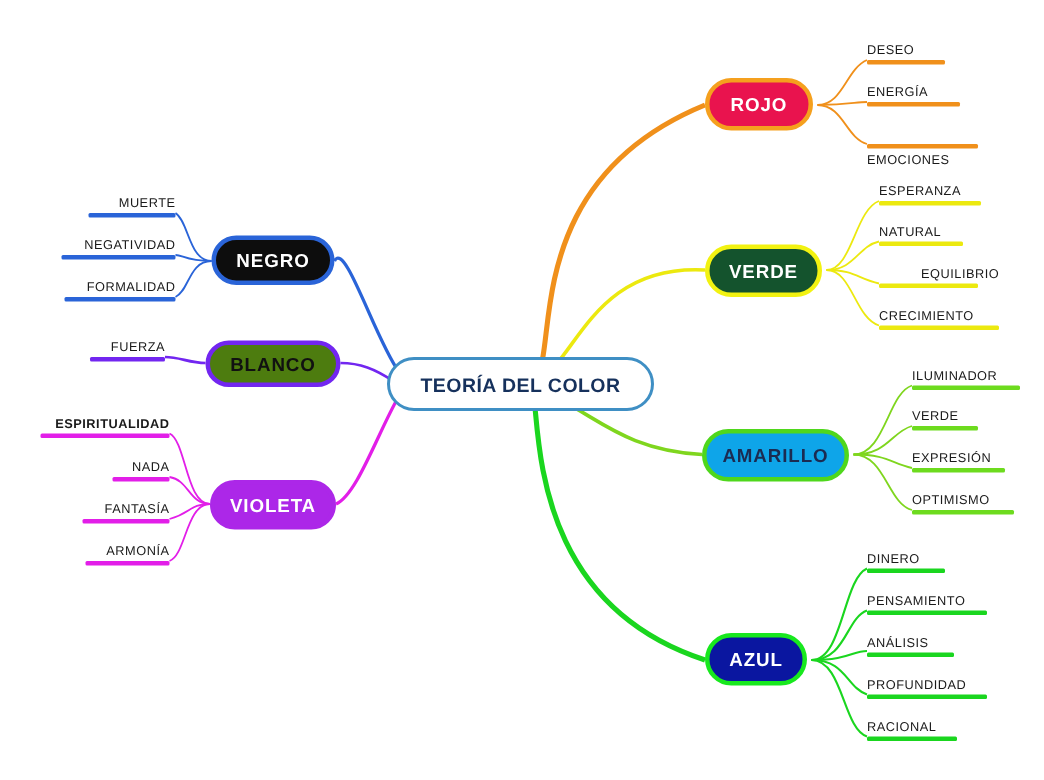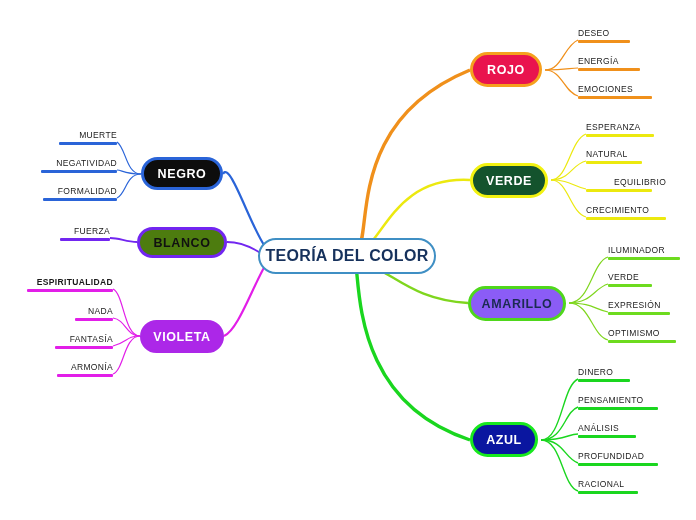--- a/index.html
+++ b/index.html
@@ -29,21 +29,21 @@
     display: flex;
     align-items: center;
     justify-content: center;
     border-radius: 999px;
     white-space: nowrap;
     letter-spacing: 0.6px;
     z-index: 5;
   }
   .node-central {
     font-weight: bold;
-    font-size: 16px;
+    font-size: 13px;
     letter-spacing: 0.3px;
     border-width: 2px;
     border-style: solid;
   }
   .node-branch {
     font-weight: bold;
     font-size: 12.5px;
     border-width: 3px;
     border-style: solid;
   }
@@ -146,21 +146,21 @@
       </div>
       <div class="leaf leaf-right" style="top: 28px; height: 22px; left: 578px; width: 110px;">
         <div class="leaf-label" style="top: 0px;">DESEO</div>
         <div class="leaf-bar" style="top: 12px; width: 52px; background: rgb(240, 144, 27);"></div>
       </div>
       <div class="leaf leaf-right" style="top: 56px; height: 22px; left: 578px; width: 110px;">
         <div class="leaf-label" style="top: 0px;">ENERGÍA</div>
         <div class="leaf-bar" style="top: 12px; width: 62px; background: rgb(240, 144, 27);"></div>
       </div>
       <div class="leaf leaf-right" style="top: 84px; height: 22px; left: 578px; width: 110px;">
-        <div class="leaf-label" style="top: 0px;">EMOCIONES</div>
+        <div class="leaf-label" style="top: 17px;">EMOCIONES</div>
         <div class="leaf-bar" style="top: 12px; width: 74px; background: rgb(240, 144, 27);"></div>
       </div>
       <div class="node node-branch" style="left: 470px; top: 163px; width: 78px; height: 35px; background: #14532d; border-color: rgb(242, 242, 17); color: rgb(255, 255, 255);">
         <span>VERDE</span>
       </div>
       <div class="leaf leaf-right" style="top: 122px; height: 22px; left: 586px; width: 110px;">
         <div class="leaf-label" style="top: 0px;">ESPERANZA</div>
         <div class="leaf-bar" style="top: 12px; width: 68px; background: rgb(236, 233, 15);"></div>
       </div>
       <div class="leaf leaf-right" style="top: 149px; height: 22px; left: 586px; width: 110px;">
@@ -168,21 +168,21 @@
         <div class="leaf-bar" style="top: 12px; width: 56px; background: rgb(236, 233, 15);"></div>
       </div>
       <div class="leaf leaf-right" style="top: 177px; height: 22px; left: 586px; width: 110px;">
         <div class="leaf-label" style="top: 0px; padding-left: 28px;">EQUILIBRIO</div>
         <div class="leaf-bar" style="top: 12px; width: 66px; background: rgb(236, 233, 15);"></div>
       </div>
       <div class="leaf leaf-right" style="top: 205px; height: 22px; left: 586px; width: 110px;">
         <div class="leaf-label" style="top: 0px;">CRECIMIENTO</div>
         <div class="leaf-bar" style="top: 12px; width: 80px; background: rgb(236, 233, 15);"></div>
       </div>
-      <div class="node node-branch" style="left: 468px; top: 286px; width: 98px; height: 35px; background: #8b5cf6; border-color: rgb(79, 215, 28); color: rgb(27, 43, 82);">
+      <div class="node node-branch" style="left: 468px; top: 286px; width: 98px; height: 35px; background: #0ea5e9; border-color: rgb(79, 215, 28); color: rgb(27, 43, 82);">
         <span>AMARILLO</span>
       </div>
       <div class="leaf leaf-right" style="top: 245px; height: 22px; left: 608px; width: 110px;">
         <div class="leaf-label" style="top: 0px;">ILUMINADOR</div>
         <div class="leaf-bar" style="top: 12px; width: 72px; background: rgb(109, 219, 30);"></div>
       </div>
       <div class="leaf leaf-right" style="top: 272px; height: 22px; left: 608px; width: 110px;">
         <div class="leaf-label" style="top: 0px;">VERDE</div>
         <div class="leaf-bar" style="top: 12px; width: 44px; background: rgb(109, 219, 30);"></div>
       </div>

